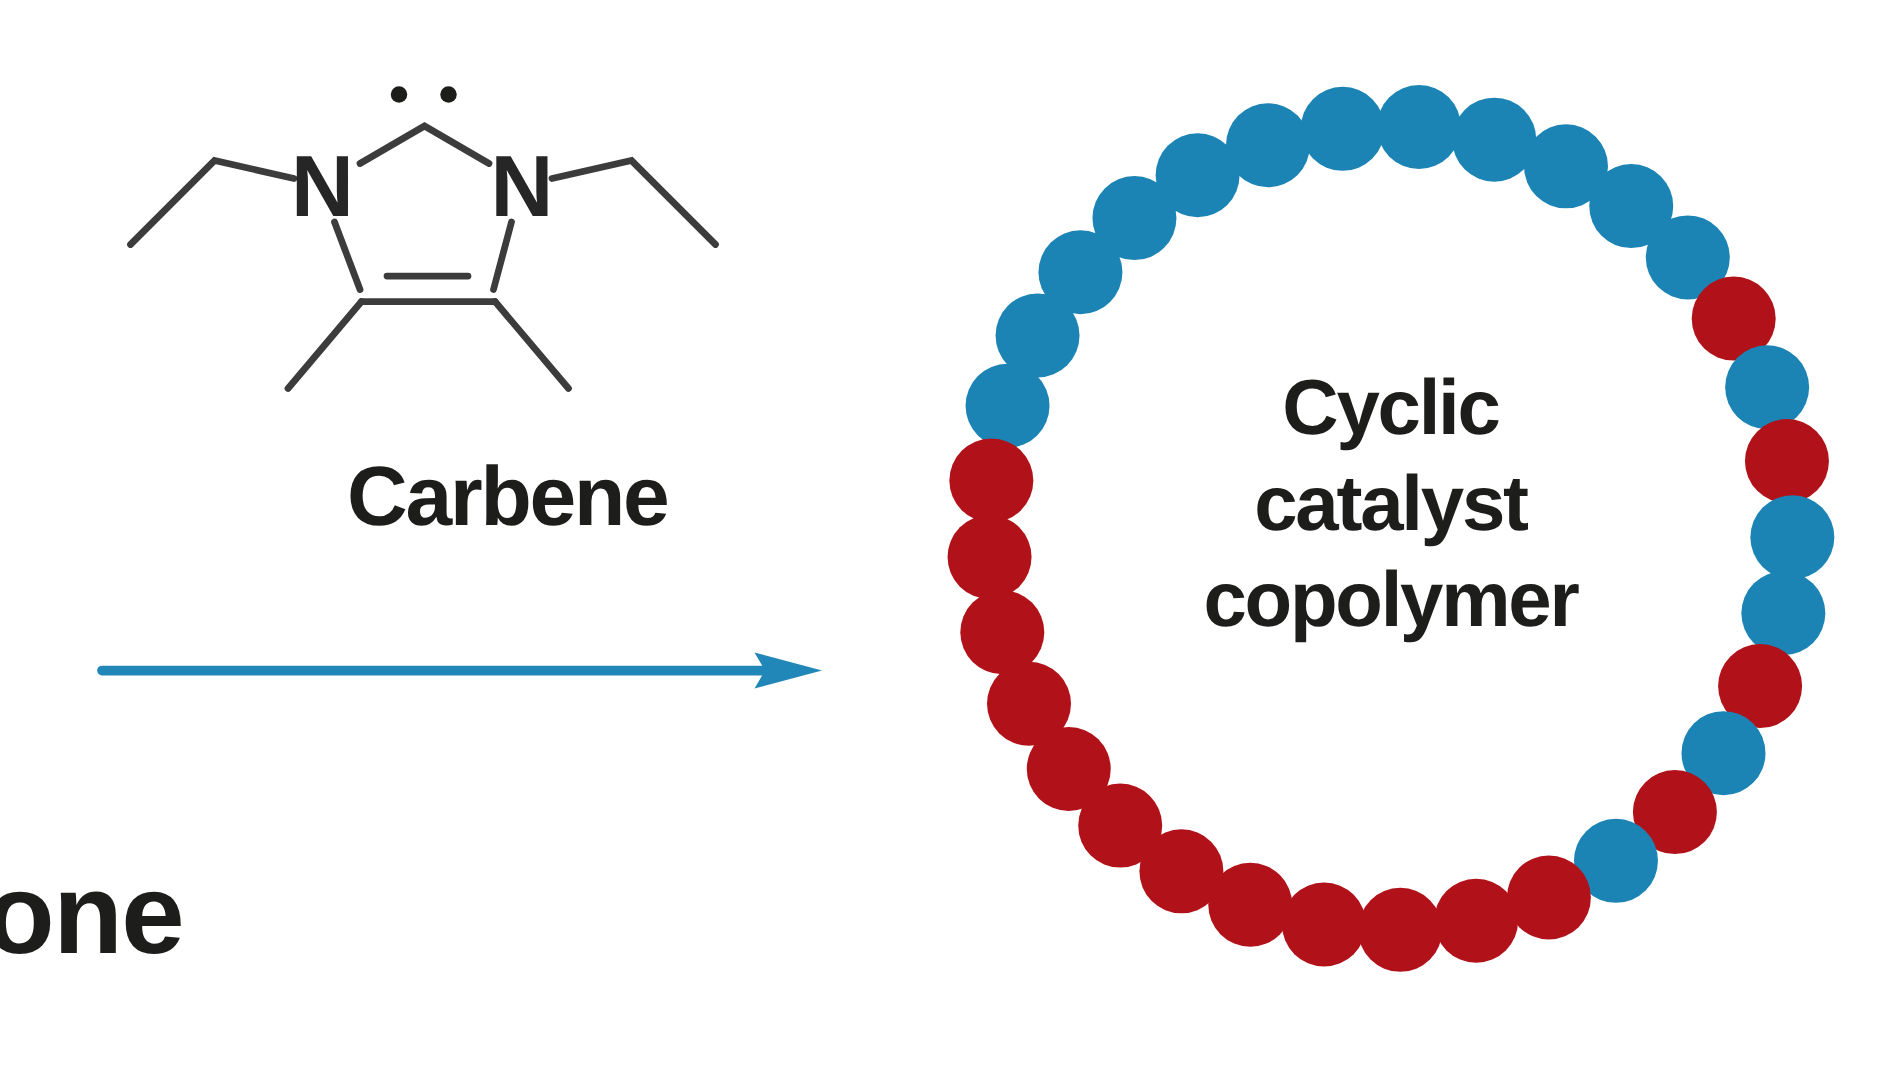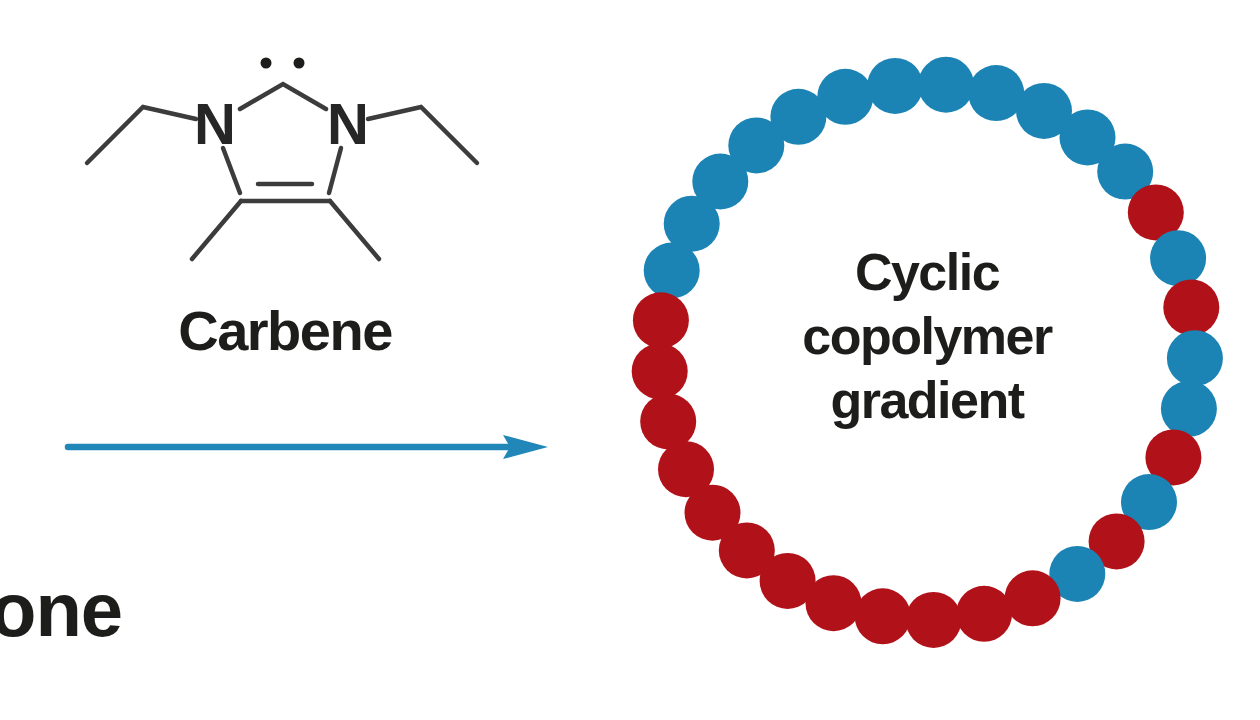--- a/index.html
+++ b/index.html
@@ -13,21 +13,21 @@
   }
   .abs { position: absolute; }
   .lbl {
     color: #1d1d1b;
     font-weight: bold;
     text-align: center;
     letter-spacing: -1.5px;
   }
   .catalyst-label {
     left: 125px; top: 306px; width: 320px;
-    font-size: 56px; line-height: 49px;
+    font-size: 56px; line-height: 49px; text-align: right;
   }
   .product-label {
     left: 727px; top: 240px; width: 400px;
     font-size: 52px; line-height: 64px;
   }
   .monomer-fragment {
     left: -10px; top: 572px; width: 300px;
     font-size: 76px; line-height: 76px;
     text-align: left; letter-spacing: -1px;
   }
@@ -113,17 +113,17 @@
         <circle cx="712.5" cy="512.7" r="28" fill="#b11219"></circle>
         <circle cx="686.0" cy="469.2" r="28" fill="#b11219"></circle>
         <circle cx="668.2" cy="421.5" r="28" fill="#b11219"></circle>
         <circle cx="659.7" cy="371.3" r="28" fill="#b11219"></circle>
         <circle cx="660.9" cy="320.3" r="28" fill="#b11219"></circle>
       </g>
   </svg>
 
   <div class="abs lbl product-label">
     <span>Cyclic</span>
+    <span>catalyst</span>
     <span>copolymer</span>
-    <span>gradient</span>
   </div>
 
 </div>
 
 </body></html>

